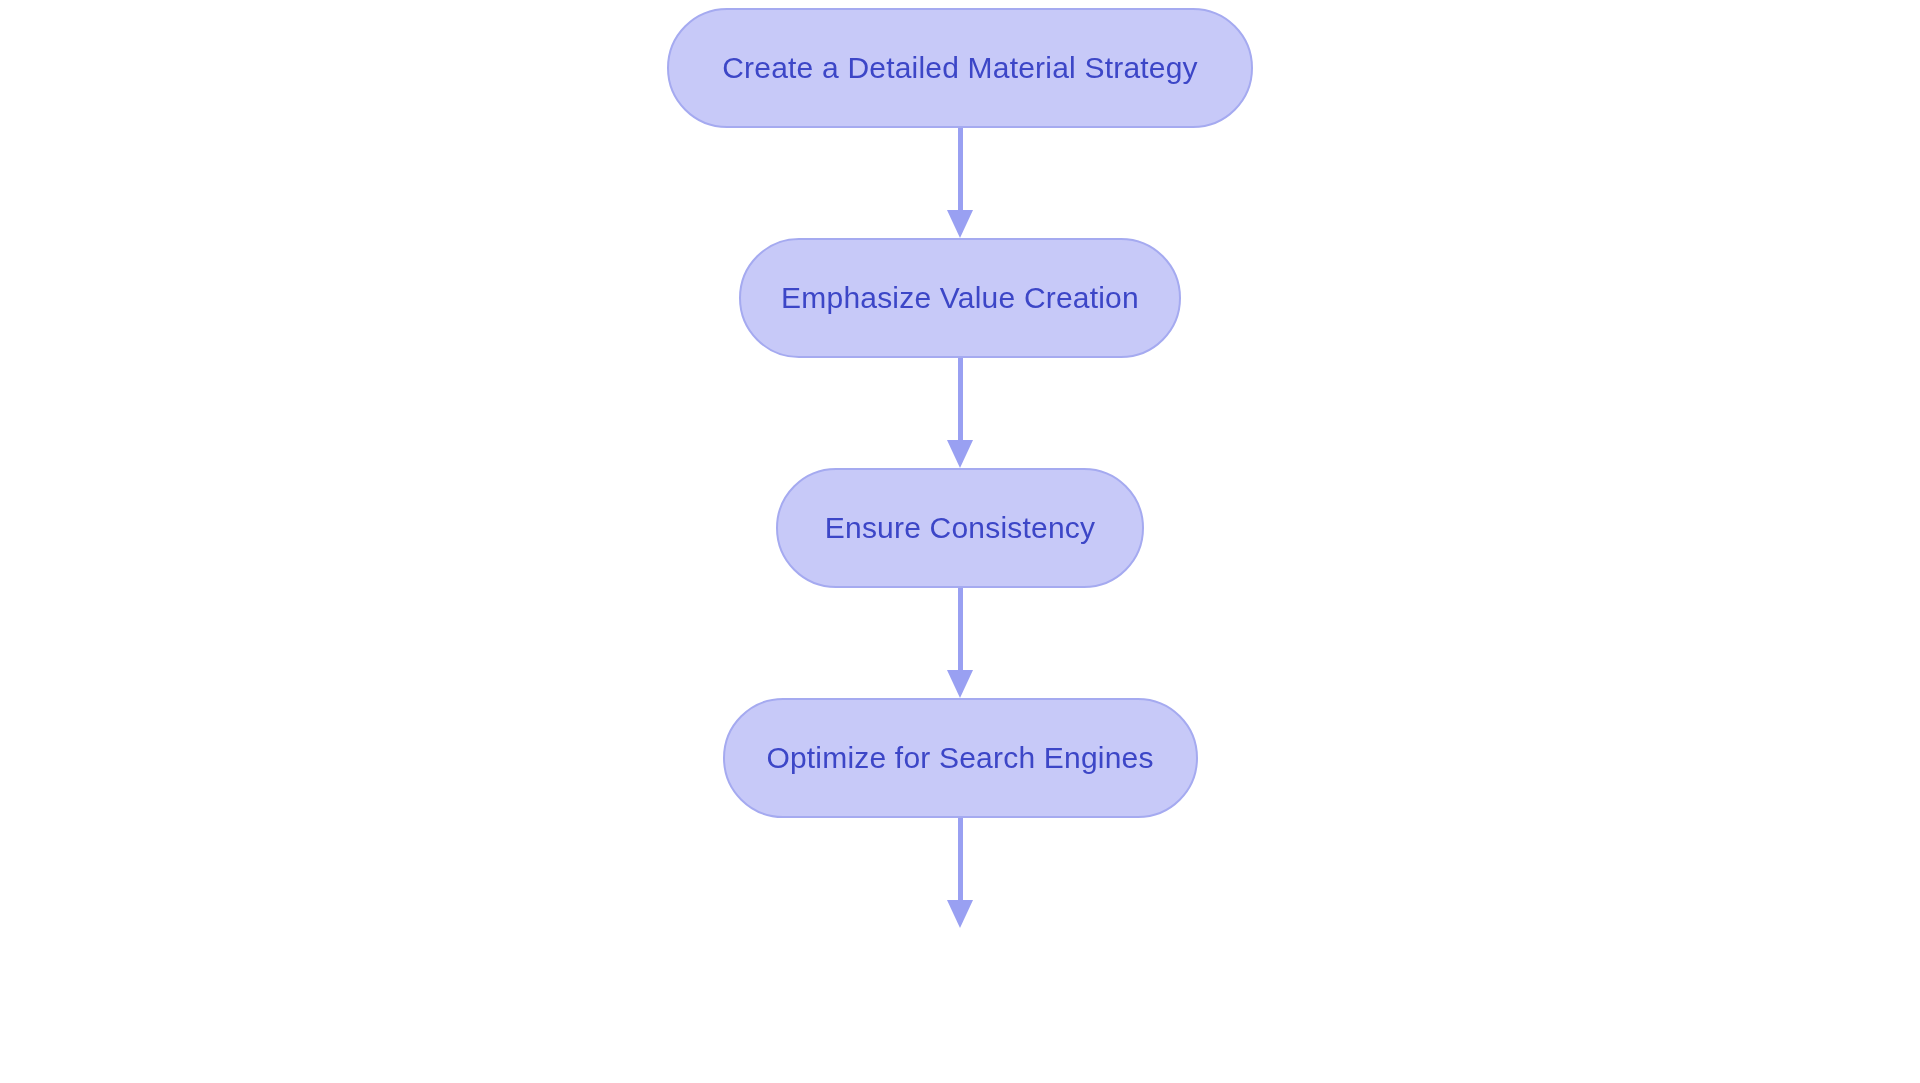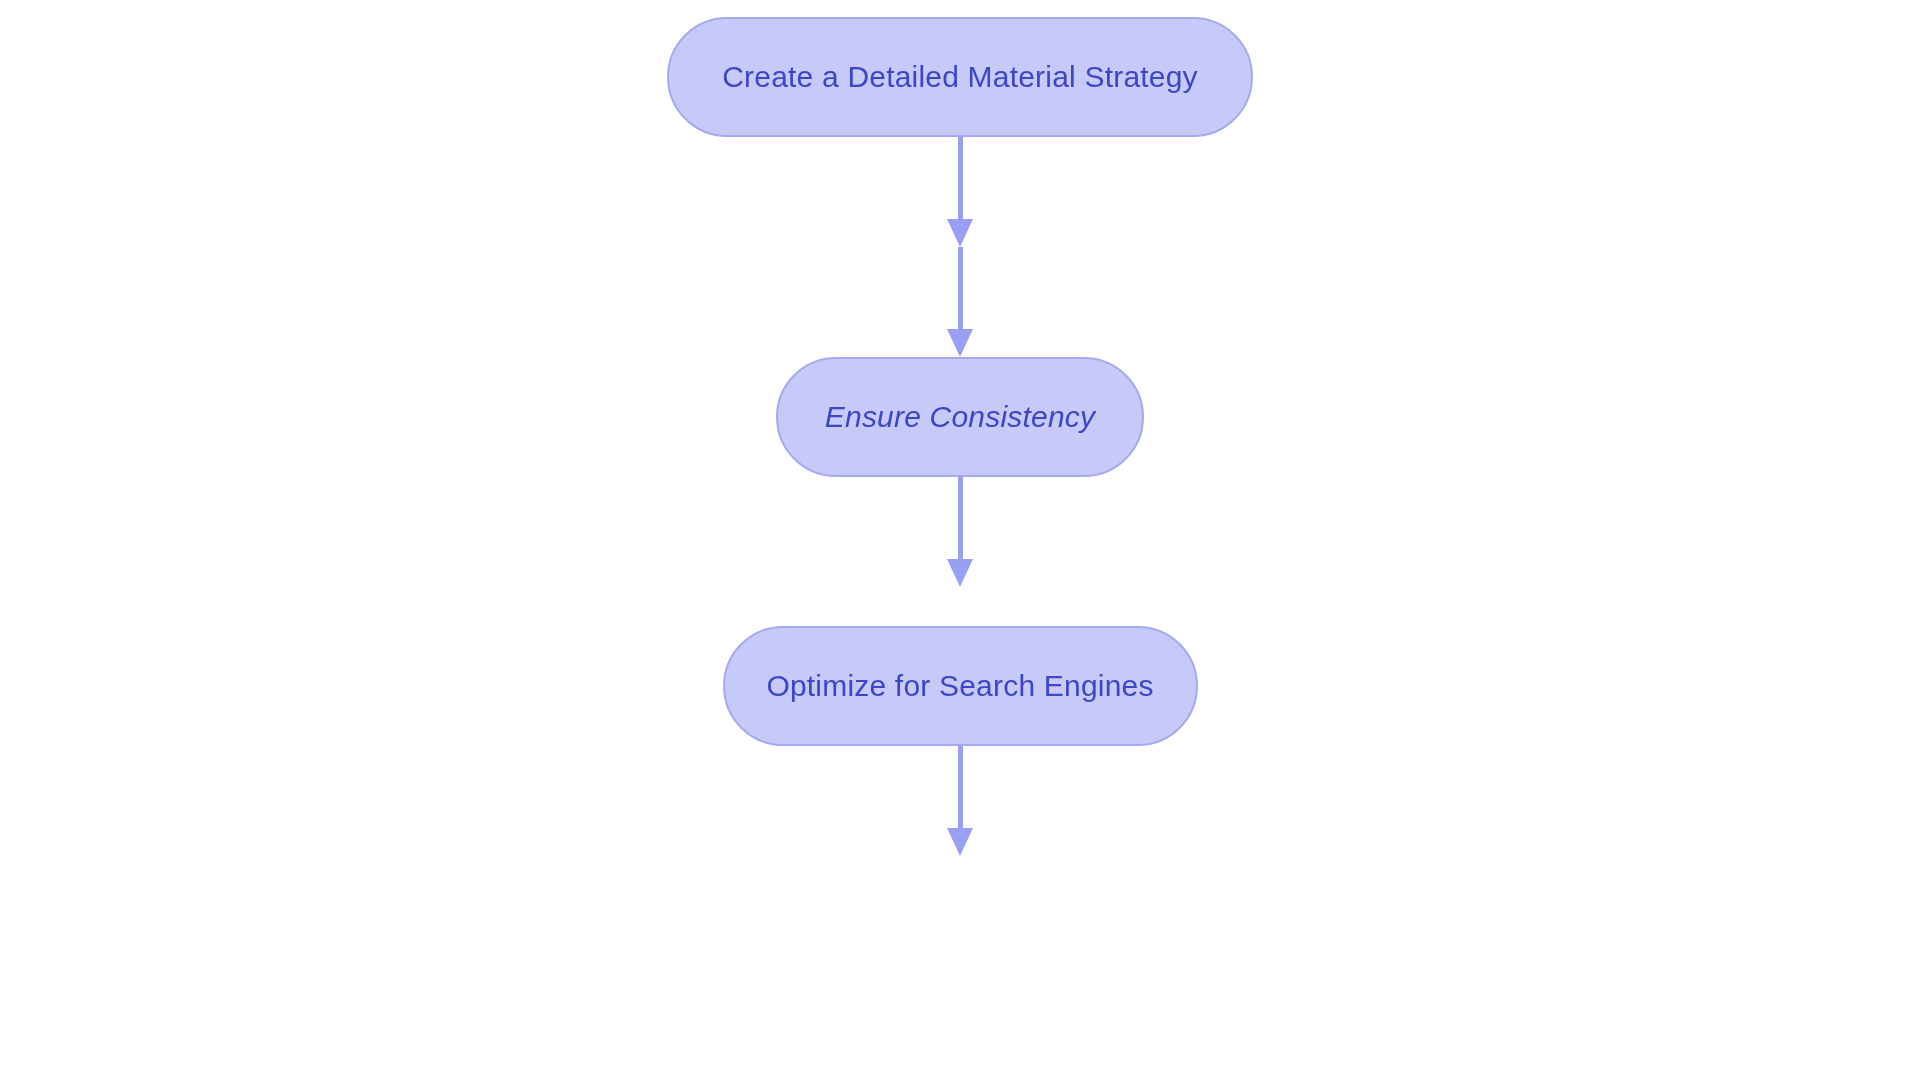--- a/index.html
+++ b/index.html
@@ -17,21 +17,21 @@
   }
   .flow {
     position: absolute;
     left: 0;
     top: 0;
     width: 100%;
     height: 100%;
     display: flex;
     flex-direction: column;
     align-items: center;
-    padding-top: 17px;
+    padding-top: 8px;
     box-sizing: border-box;
   }
   .node {
     box-sizing: border-box;
     height: 120px;
     border-radius: 60px;
     background: var(--node-fill, #c7c9f8);
     border: 2px solid var(--node-border, #a5aaf0);
     display: flex;
     align-items: center;
@@ -39,22 +39,22 @@
     flex: 0 0 auto;
   }
   .node-label {
     color: var(--text-color, #3c46c7);
     font-size: 30px;
     letter-spacing: 0.2px;
     white-space: nowrap;
   }
   .w0 { width: 586px; }
   .w1 { width: 442px; }
-  .w2 { width: 368px; font-style: italic; }
-  .w3 { width: 475px; margin-top: 39px; }
+  .w2 { width: 368px; }
+  .w3 { width: 475px; }
   .w4 { width: 429px; }
   .arrow {
     height: 110px;
     flex: 0 0 auto;
     display: flex;
     flex-direction: column;
     align-items: center;
   }
   .arrow-shaft {
     width: 5px;
@@ -77,20 +77,23 @@
 
     <div class="node w0">
       <span class="node-label">Create a Detailed Material Strategy</span>
     </div>
 
     <div class="arrow">
       <div class="arrow-shaft"></div>
       <div class="arrowhead"></div>
     </div>
 
+    <div class="node w1">
+      <span class="node-label">Emphasize Value Creation</span>
+    </div>
 
     <div class="arrow">
       <div class="arrow-shaft"></div>
       <div class="arrowhead"></div>
     </div>
 
     <div class="node w2">
       <span class="node-label">Ensure Consistency</span>
     </div>
 

